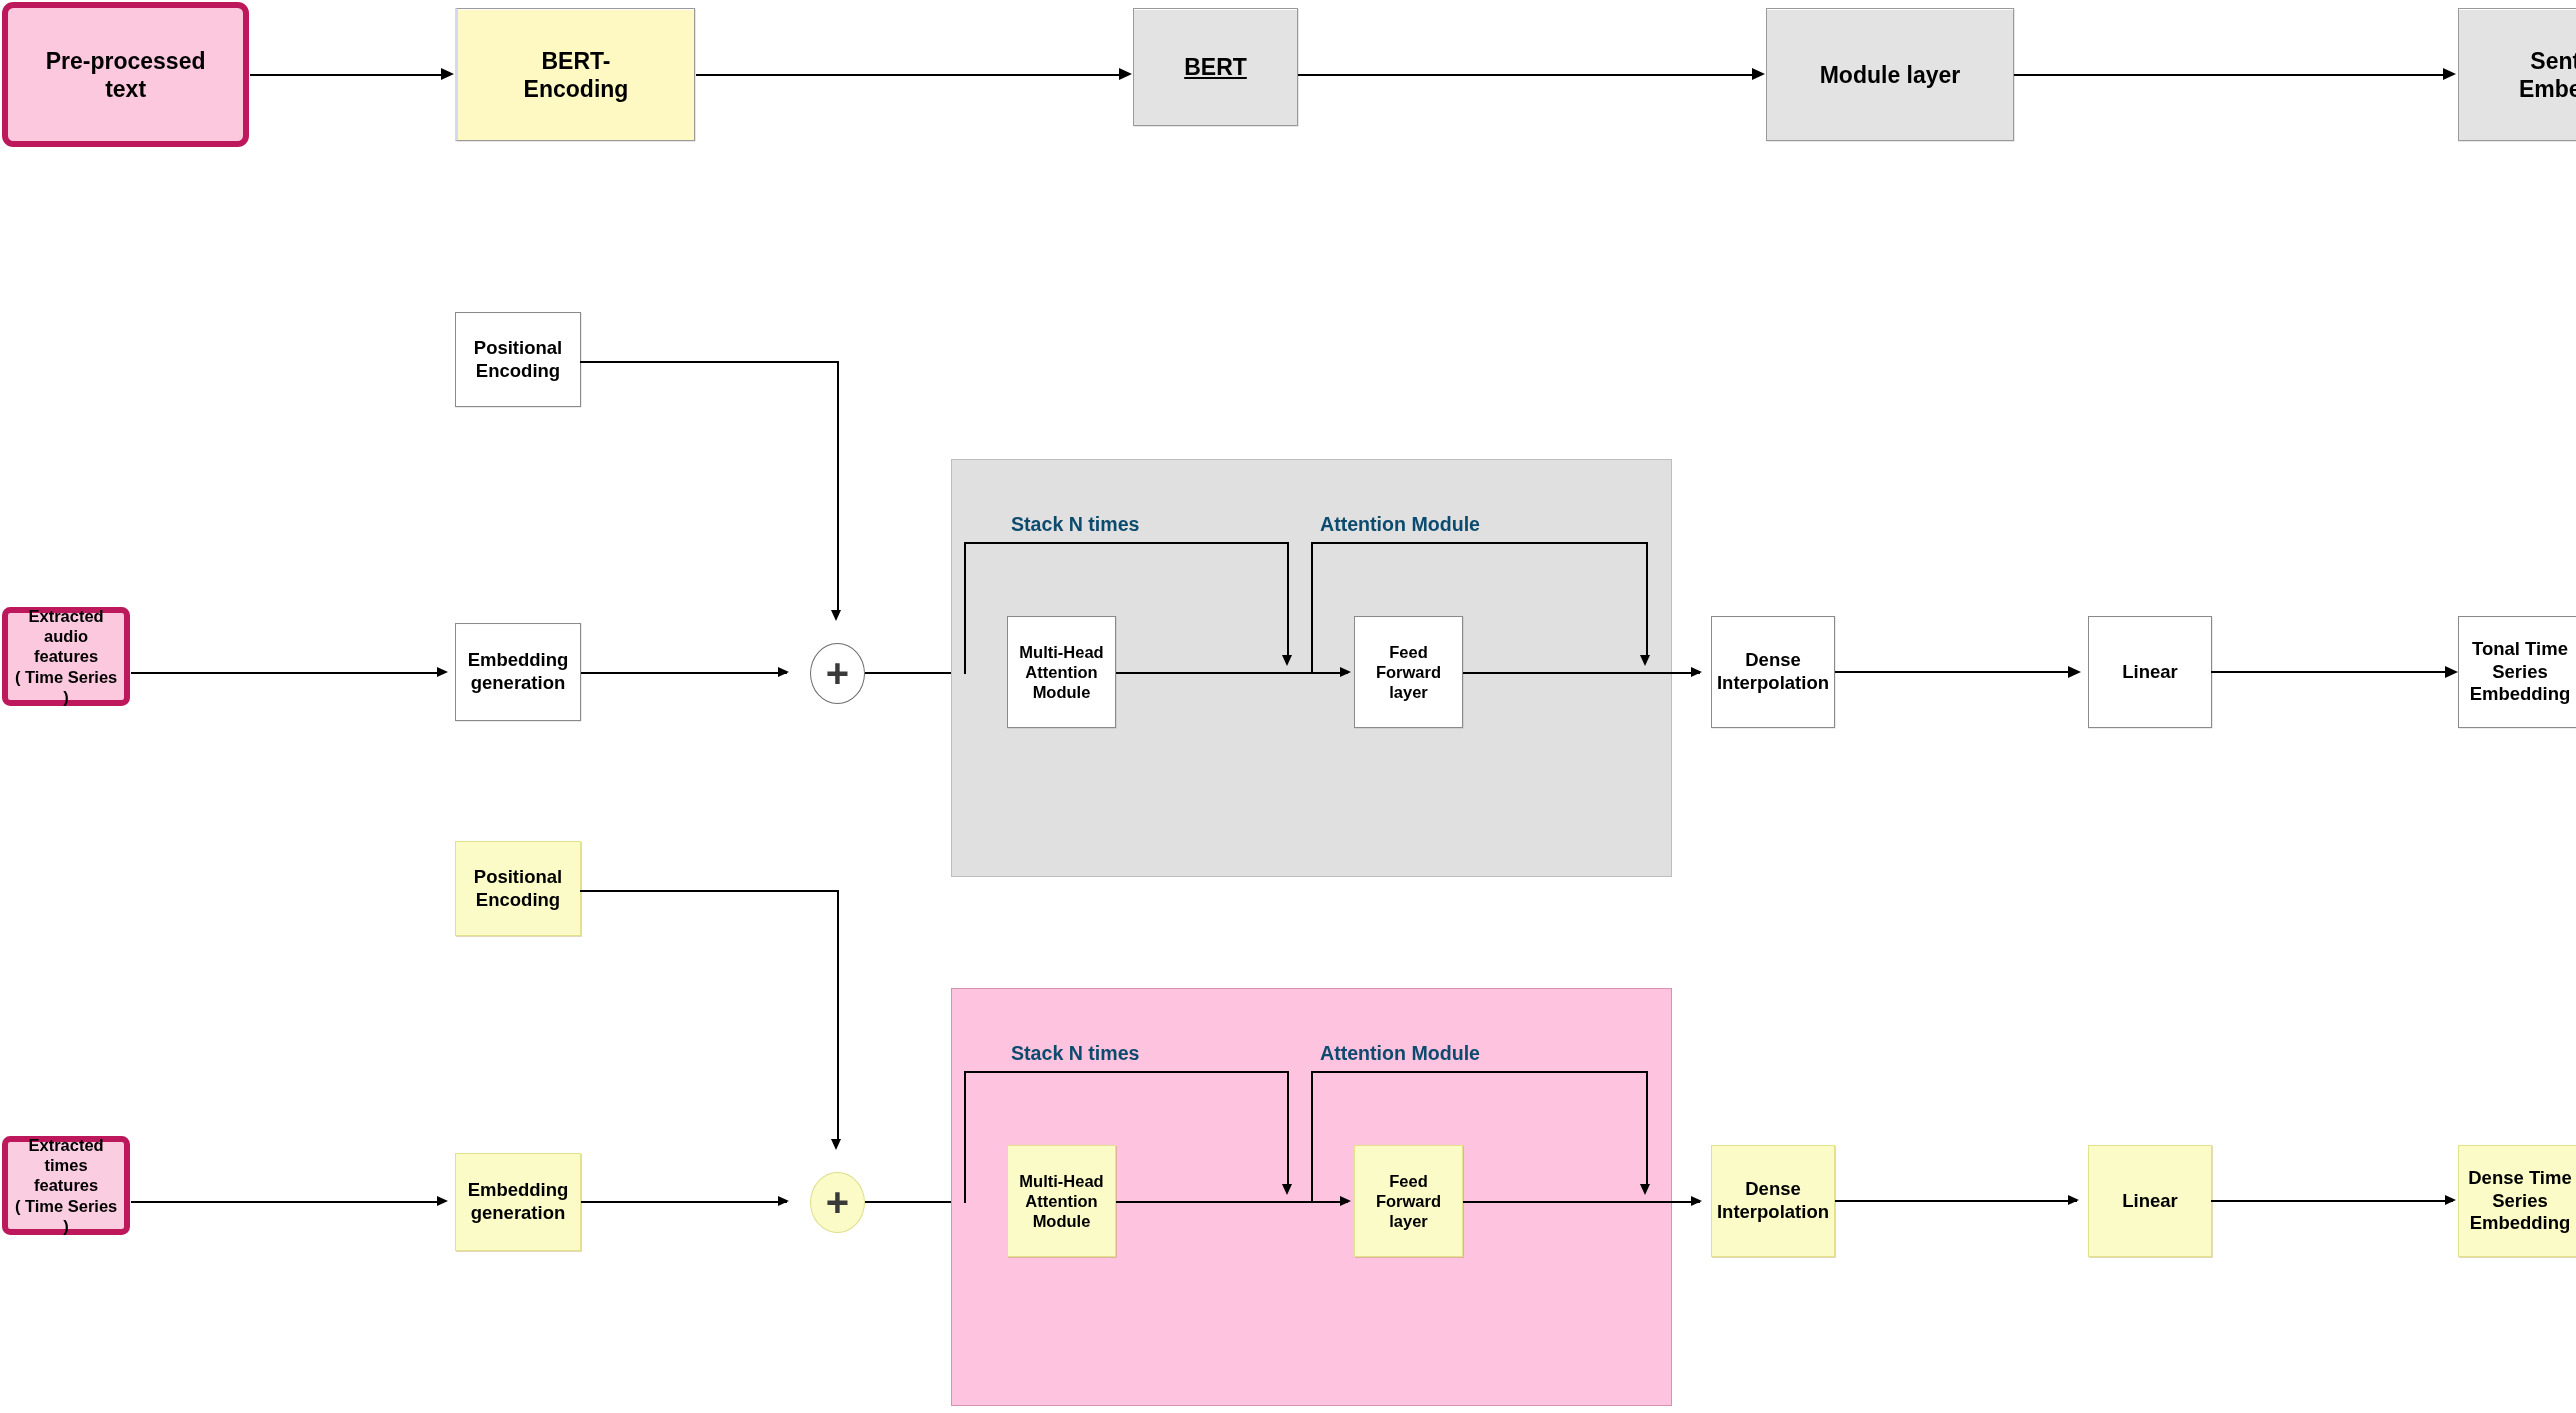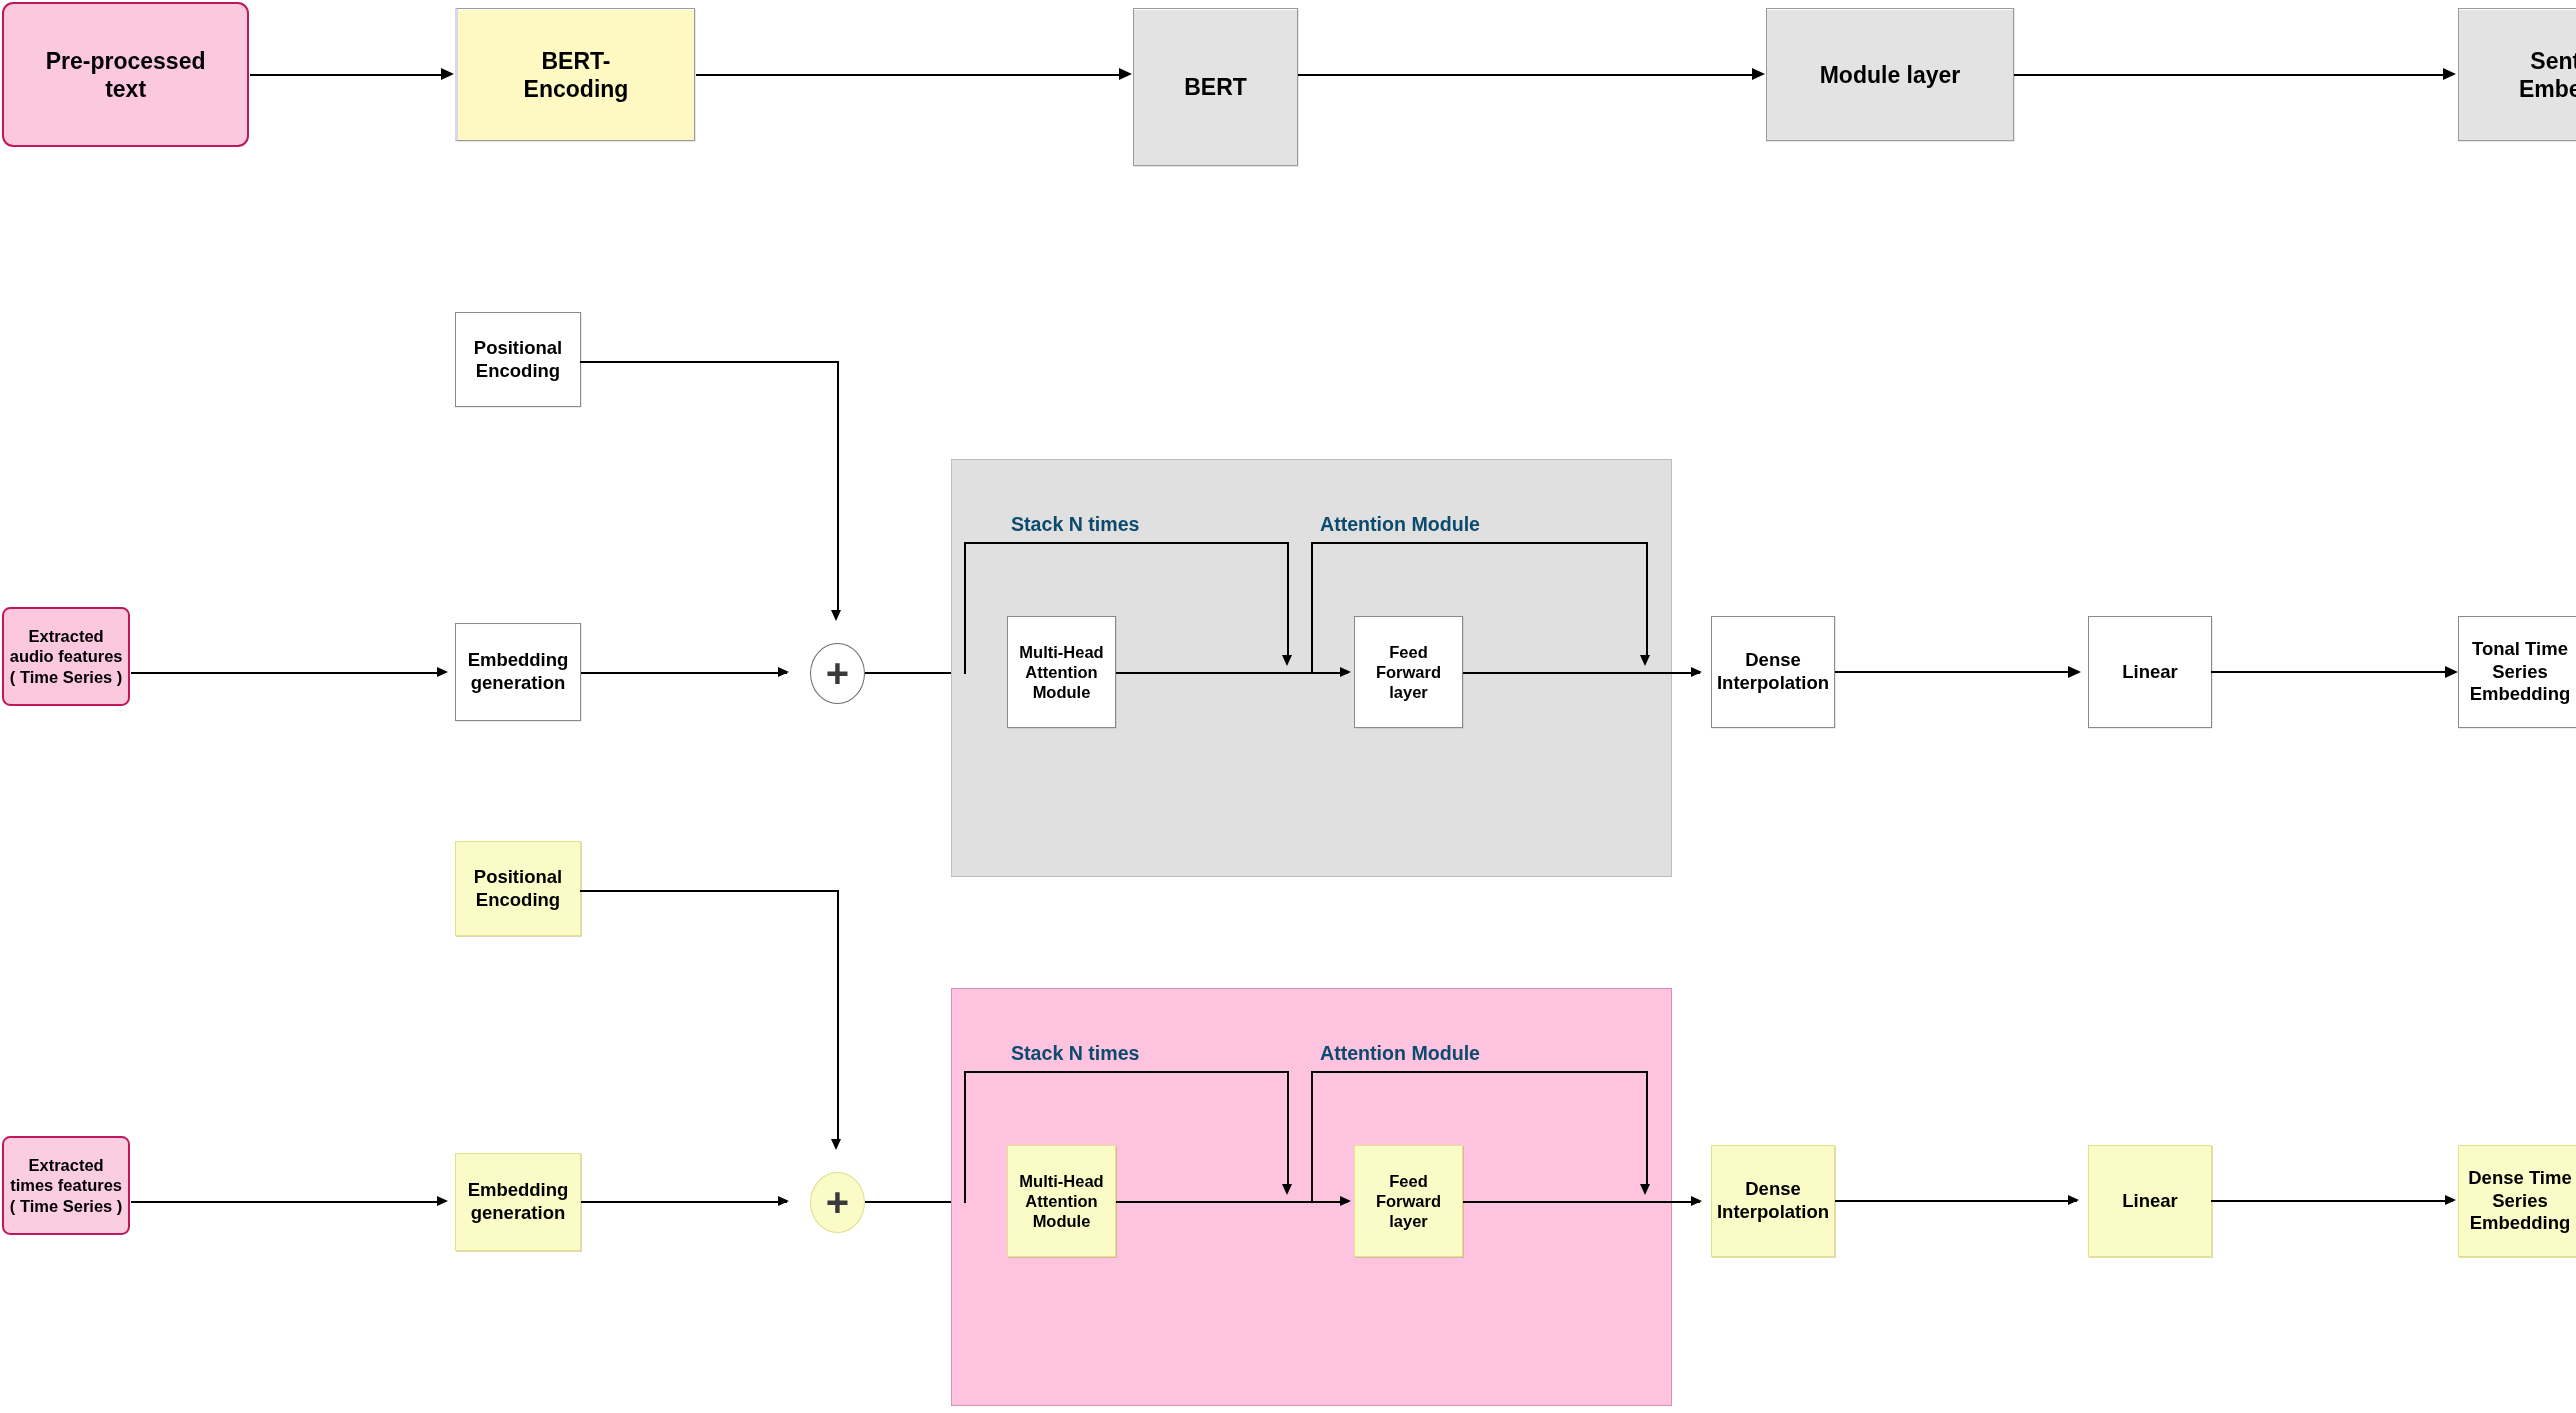--- a/index.html
+++ b/index.html
@@ -37,21 +37,21 @@
     border:0.5px solid #8a8a8a;
     box-shadow: inset 0 1.5px 0 -0.5px #fbfbfb, 0.5px 0.5px 0 rgba(0,0,0,.16);
   }
   .yellow{
     background:#FBFBC8;
     border:0.5px solid #e2e28a;
     box-shadow: 1px 1px 0 rgba(180,140,60,.35);
   }
   .pink-round{
     background:#FBC8DE;
-    border:2px solid #be185d;
+    border:6px solid #be185d;
     border-radius:11.3px;
   }
   .pink-round.lighter{background:#FBCDE1;}
   
   .container-gray{
     position:absolute;
     background:#E0E0E0;
     border:0.5px solid #bdbdbd;
     box-sizing:border-box;
   }
@@ -104,21 +104,21 @@
   <div class="arw-r" style="left:441px;top:68px;"></div>
 
   <div class="node gray-purple" style="left:455px;top:8.2px;width:240px;height:133px;font-size:23px;flex-direction:column;">
     <span>BERT-</span>
     <span>Encoding</span>
   </div>
 
   <div class="hline" style="left:696px;top:74px;width:427px;"></div>
   <div class="arw-r" style="left:1119px;top:68px;"></div>
 
-  <div class="node gray" style="left:1133px;top:8.2px;width:165px;height:158px;font-size:23px;">
+  <div class="node gray" style="left:1133px;top:8.2px;width:165px;height:118px;font-size:23px;text-decoration:underline;">
     <span>BERT</span>
   </div>
 
   <div class="hline" style="left:1298px;top:74px;width:456px;"></div>
   <div class="arw-r" style="left:1752px;top:68px;"></div>
 
   <div class="node gray" style="left:1766px;top:8.2px;width:248px;height:133px;font-size:23px;">
     <span>Module layer</span>
   </div>
 

